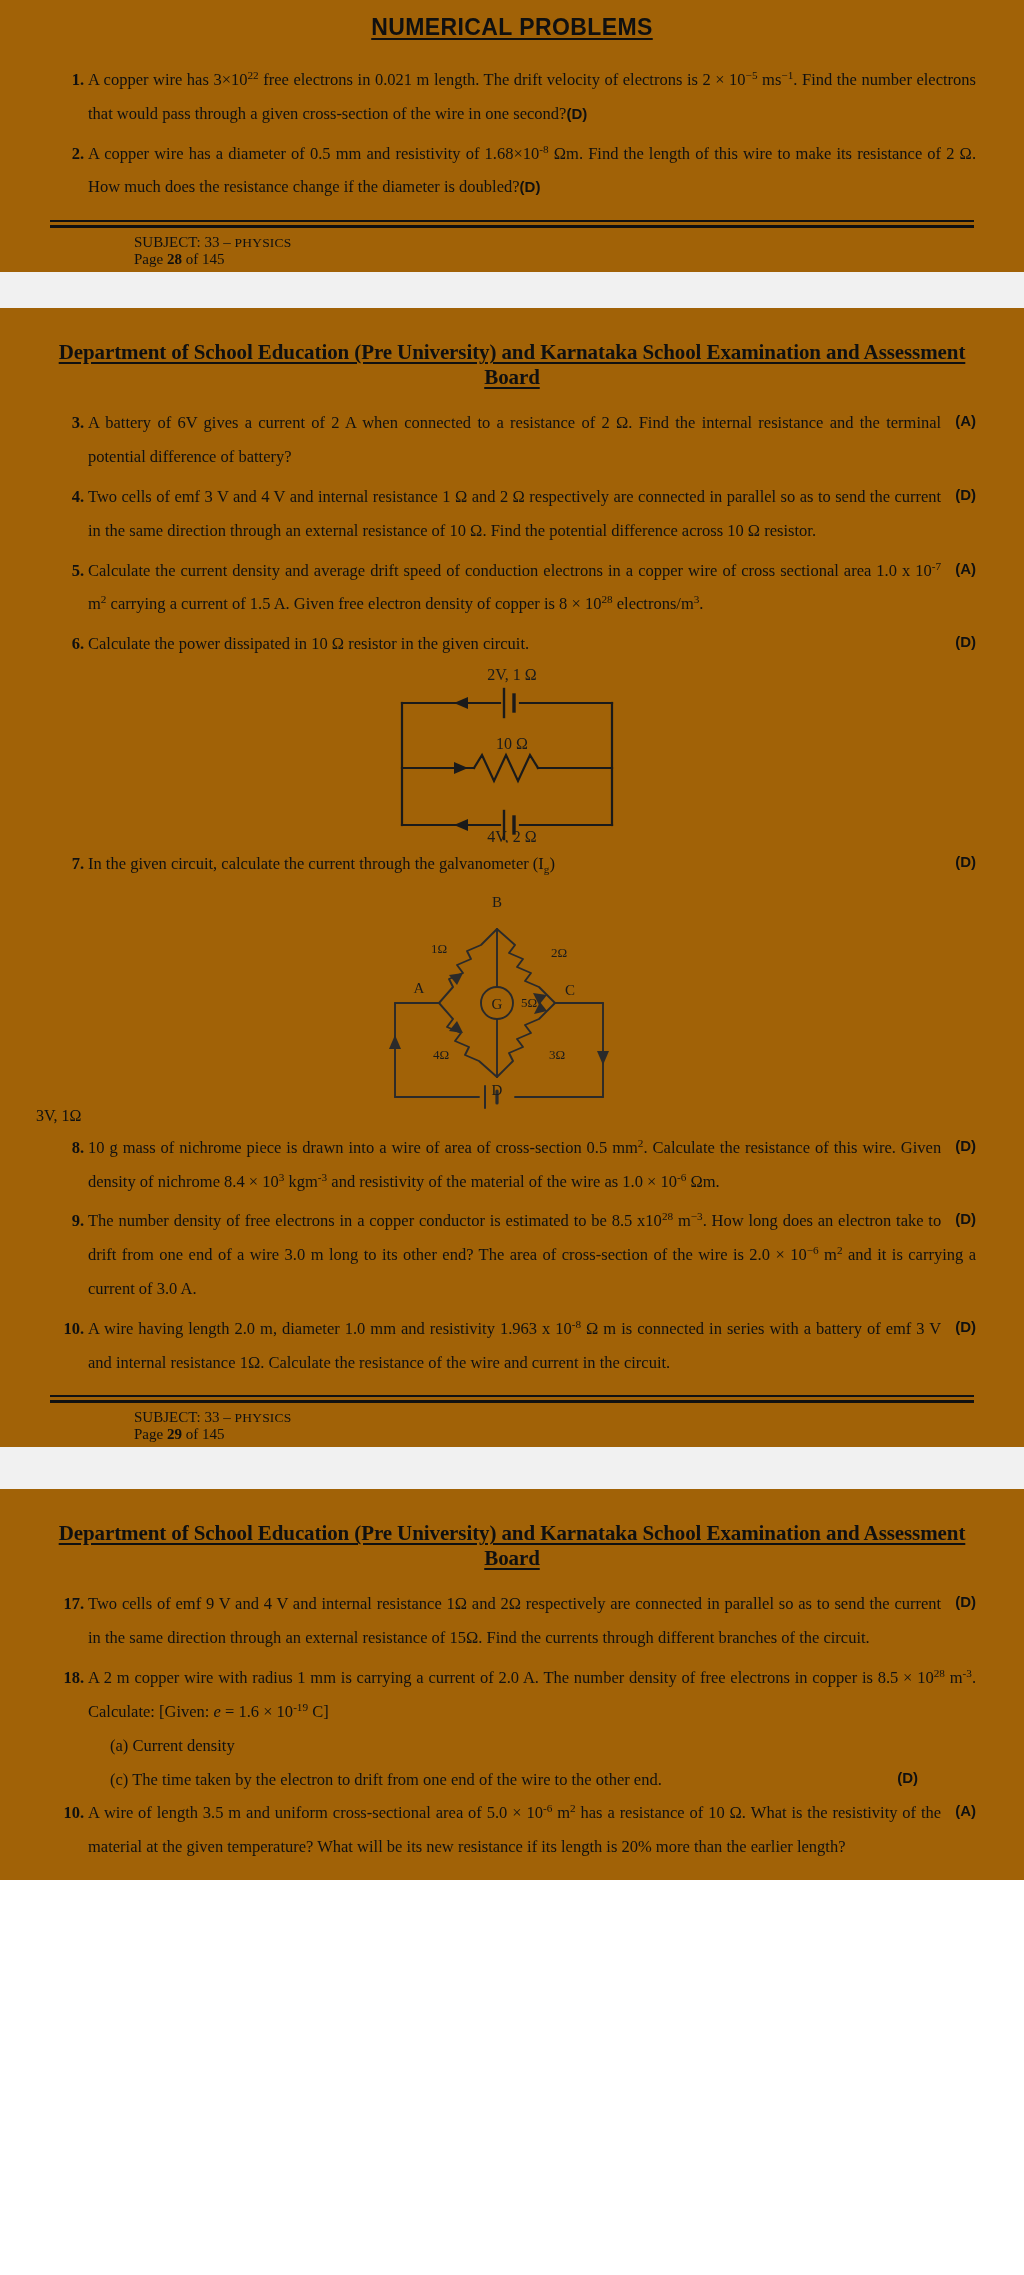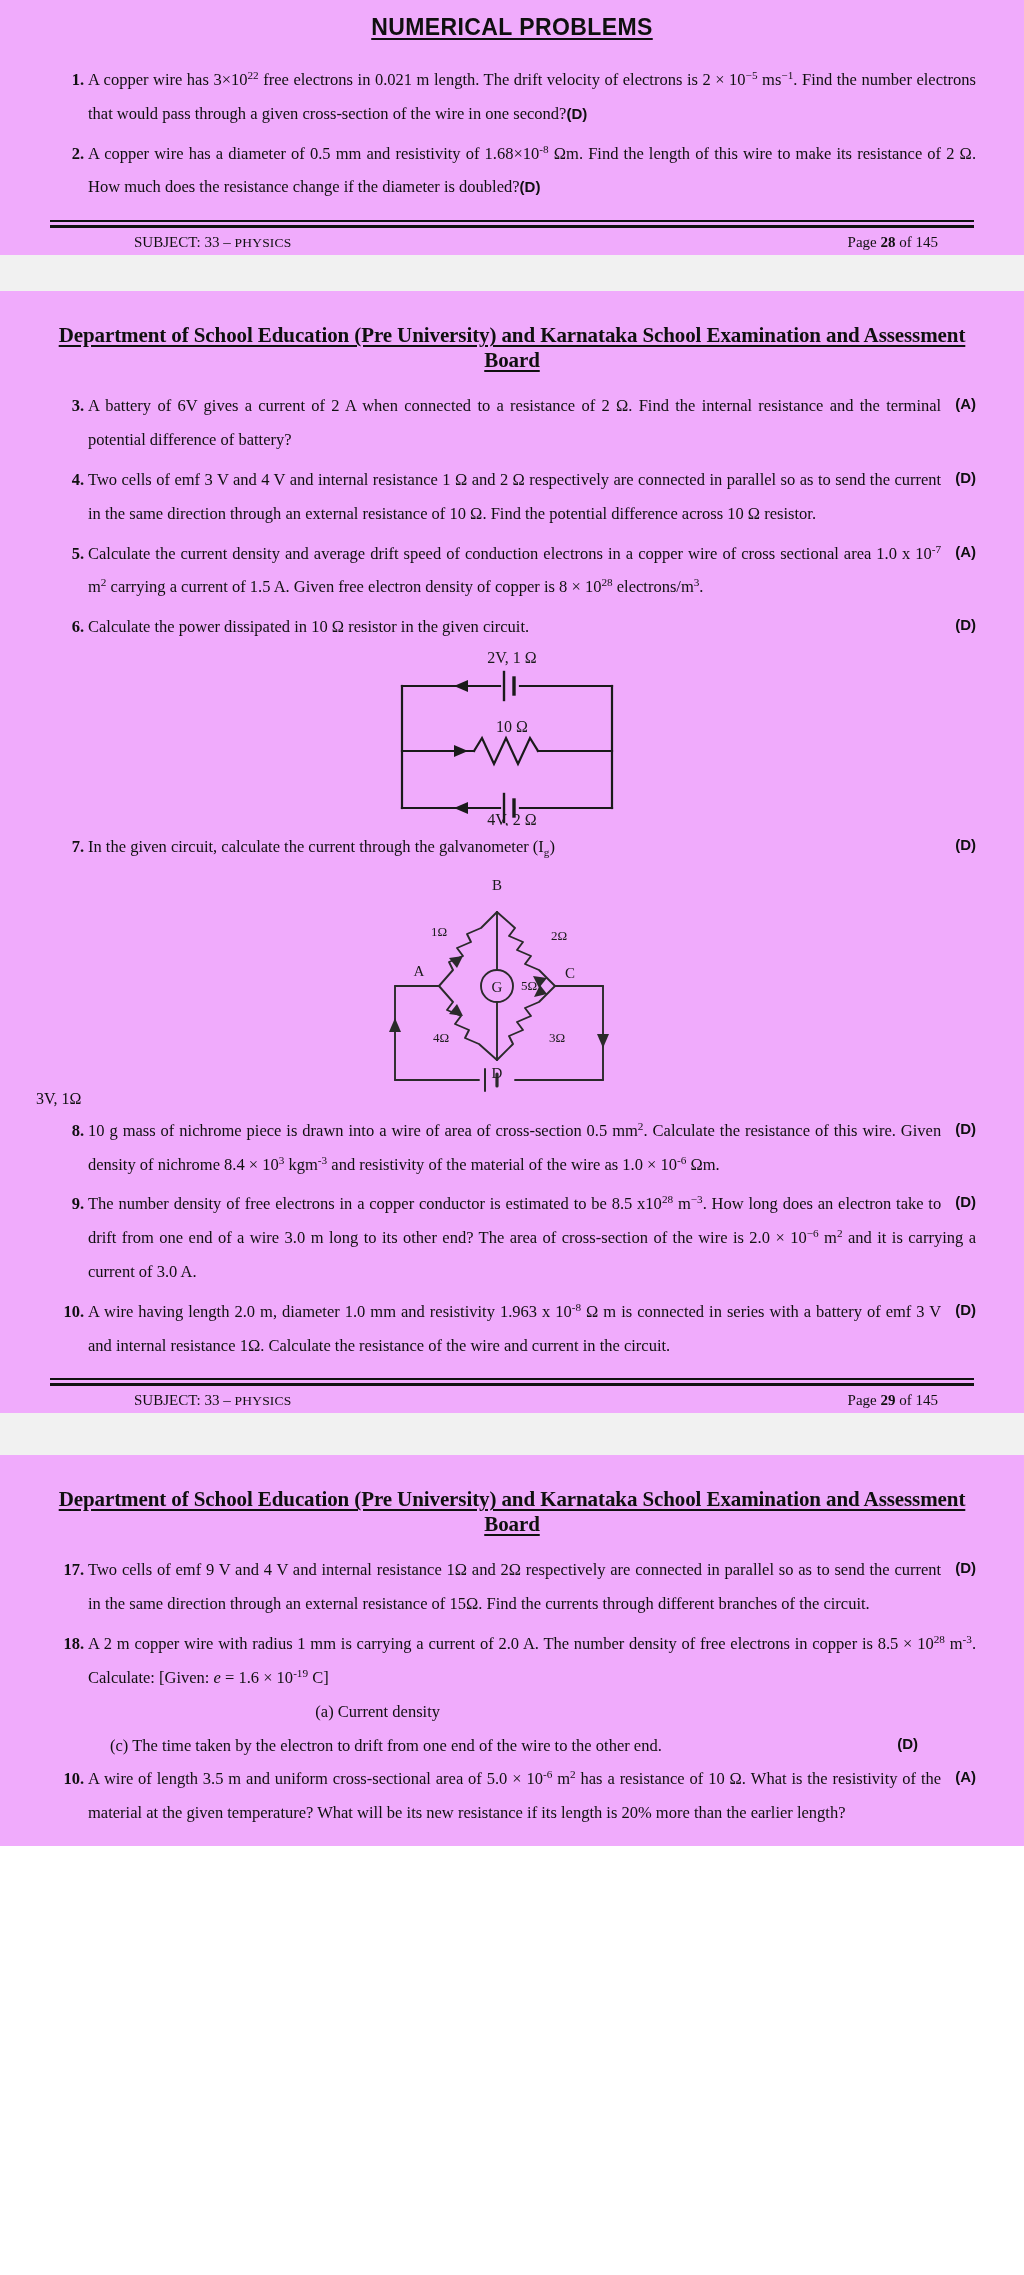--- a/index.html
+++ b/index.html
@@ -6,21 +6,21 @@
   html,body{margin:0;padding:0;}
   body{
     width:1024px;
     background:#ffffff;
     font-family:"Liberation Serif", serif;
     color:#101010;
     -webkit-font-smoothing:antialiased;
   }
   .page{
     position:relative;
-    background:#f0abfc;
+    background:#a16207;
     padding:0 48px;
     box-sizing:border-box;
     width:1024px;
   }
   .page-gap{
     height:36px;
     background:#f1f1f1;
     width:1024px;
   }
   .page-gap.tall{height:42px;}
@@ -85,40 +85,41 @@
   sup{font-size:.68em;line-height:0;vertical-align:super;}
   sub{font-size:.68em;line-height:0;vertical-align:sub;}
   i{font-style:italic;}
 
   .subparts{
     padding-left:62px;
     font-size:16.5px;
     line-height:2.05;
   }
   .subrow{display:flex;}
-  .subrow .sa{width:330px;text-align:right;}
+  .subrow .sa{width:330px;}
   .subrow .sb{flex:1;}
 
   
   .footer{
     margin-top:14px;
     padding-top:2px;
   }
   .footer .rules{
     border-top:2px solid #111;
     border-bottom:3px solid #111;
     height:3px;
     margin:0 2px 6px 2px;
   }
   .footer .frow{
     display:flex;
     justify-content:space-between;
     align-items:baseline;
     padding:0 38px 0 86px;
     font-size:15px;
+    flex-direction:column;
   }
   .subject-small{
     font-variant:small-caps;
     font-size:13.5px;
     letter-spacing:.2px;
   }
 
   
   .figwrap{
     display:flex;

